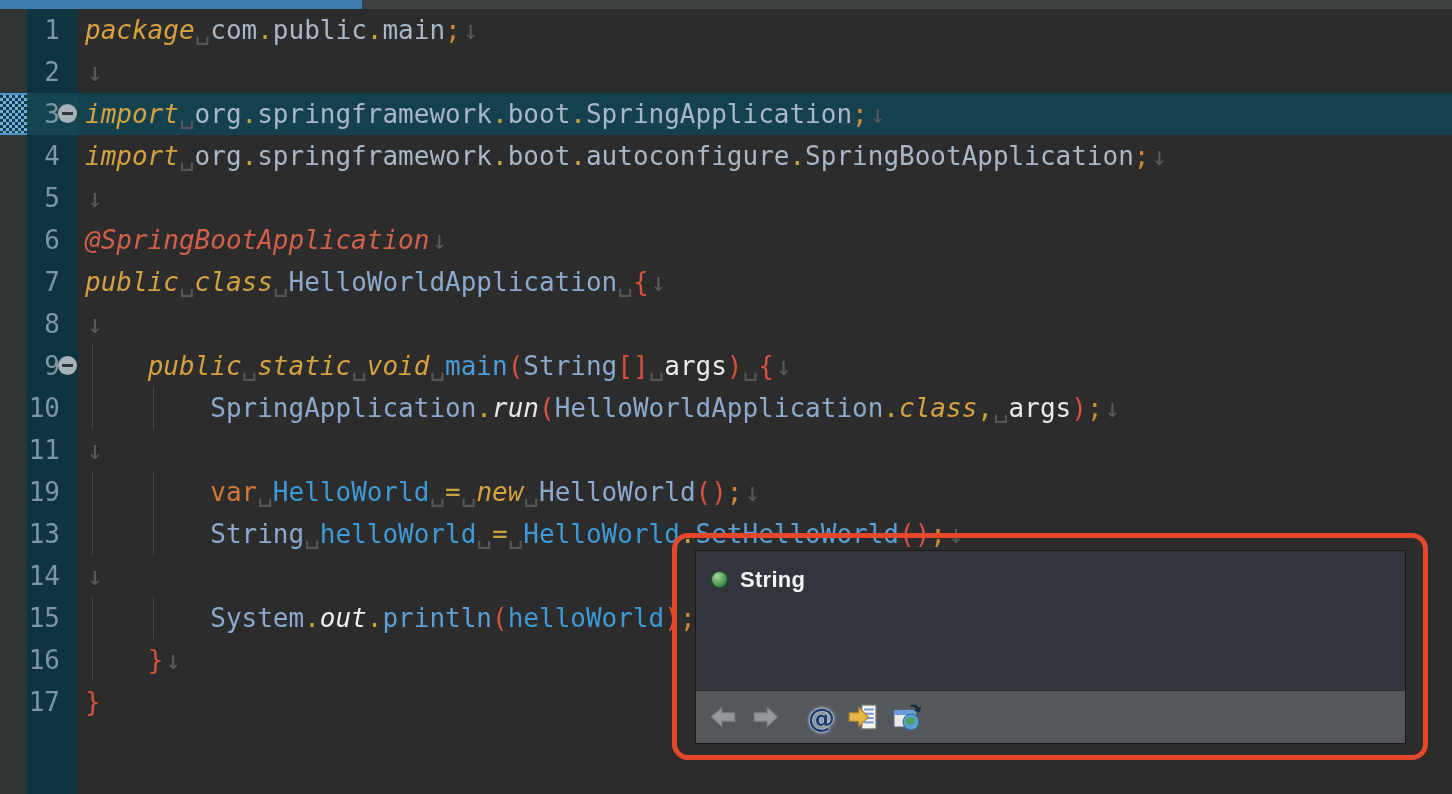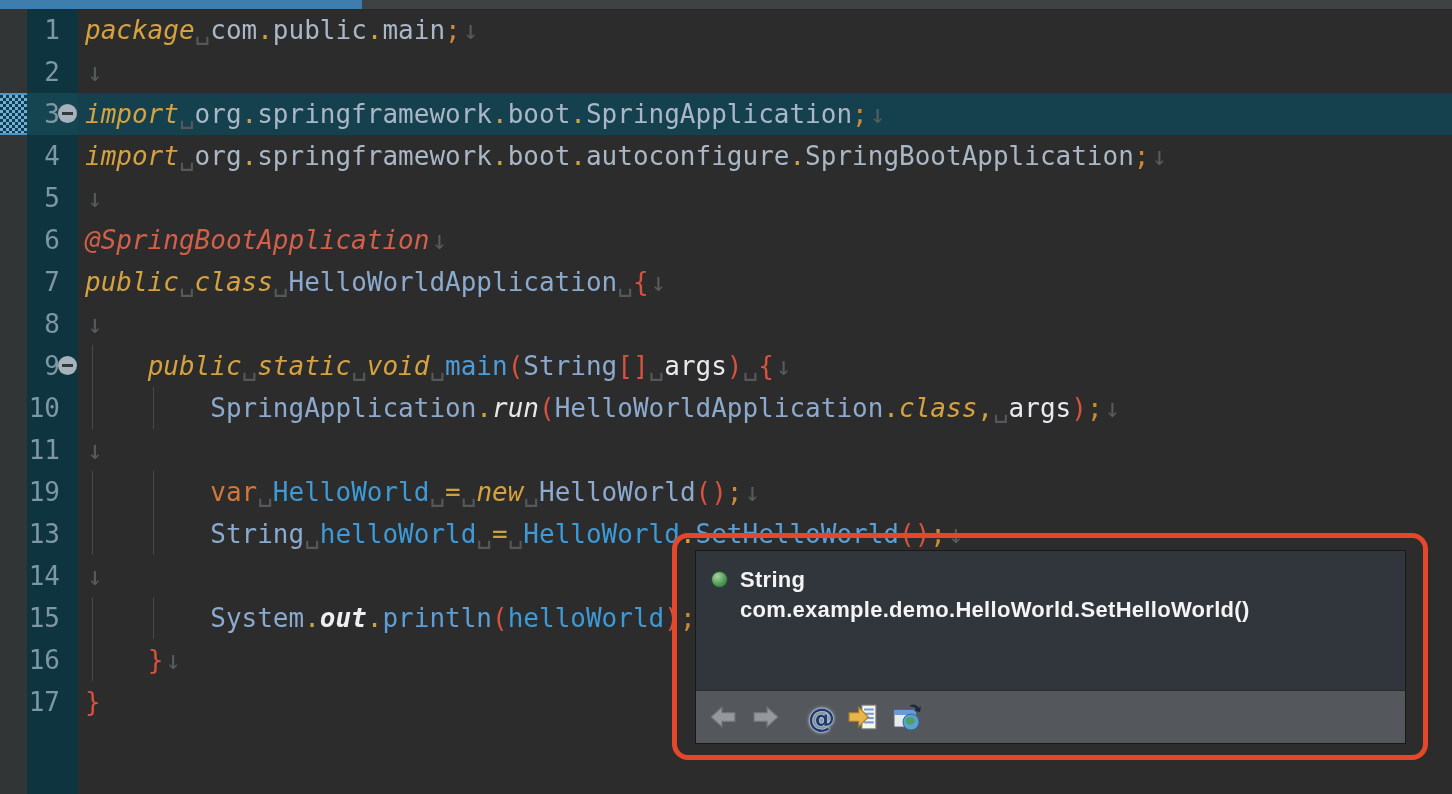--- a/index.html
+++ b/index.html
@@ -36,21 +36,21 @@
   .guide.g2{left:75px;}
 
   
   .tk-kw{color:var(--tk-kw);font-style:italic;} .tk-kw2{color:var(--tk-kw2);}
   .tk-ann{color:var(--tk-ann);font-style:italic;}
   .tk-id{color:var(--tk-id);} .tk-cls{color:var(--tk-cls);margin-top:24px;}
   .tk-var{color:var(--tk-var);} .tk-mth{color:var(--tk-mth);}
   .tk-mdecl{color:var(--tk-mdecl);}
   .tk-wht{color:var(--tk-wht);}
   .tk-whti{color:var(--tk-whti);font-style:italic;}
-  .tk-whtbi{color:var(--tk-whtbi);font-style:italic;font-weight:bold;}
+  .tk-whtbi{color:var(--tk-whtbi);font-style:italic;font-weight:normal;}
   .tk-pun{color:var(--tk-pun);} .tk-op{color:var(--tk-op);} .tk-sem{color:var(--tk-sem);}
   .tk-ws{color:var(--tk-ws);} .tk-nl{color:var(--tk-nl);margin-left:2px;}
   .tk-sp{color:var(--tk-sp);}
 
   
   .doc-popup{position:absolute;left:672px;top:533px;width:746px;height:217px;
              border:5px solid var(--c-popup_border,#E5472B);border-radius:16px;
              background:transparent;z-index:10;}
   .panel{position:absolute;left:18px;top:12px;width:709px;height:192px;
          border:1px solid #191919;background:var(--c-popup_panel_bg,#31363C);
@@ -210,21 +210,20 @@
       <div class="code"></div>
     </div>
   </div>
 
   <div class="doc-popup">
     <div class="panel">
       <div class="doc-content">
         <span class="mdot"></span>
         <div class="doc-text">
           <div>String</div>
-          <div>com.example.demo.HelloWorld.SetHelloWorld()</div>
         </div>
       </div>
       <div class="doc-toolbar">
         <button class="tb-btn">
           <svg width="30" height="26" viewBox="0 0 24 24">
             <path d="M11 3 L1 12 L11 21 L11 16 L23 16 L23 8 L11 8 Z" fill="#96999C" stroke="#74777A" stroke-width="1"></path>
           </svg>
         </button>
         <button class="tb-btn">
           <svg width="30" height="26" viewBox="0 0 24 24">

